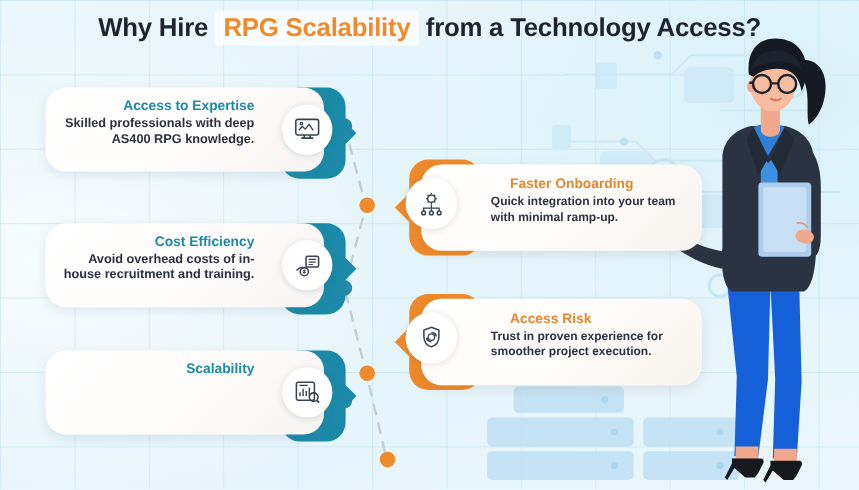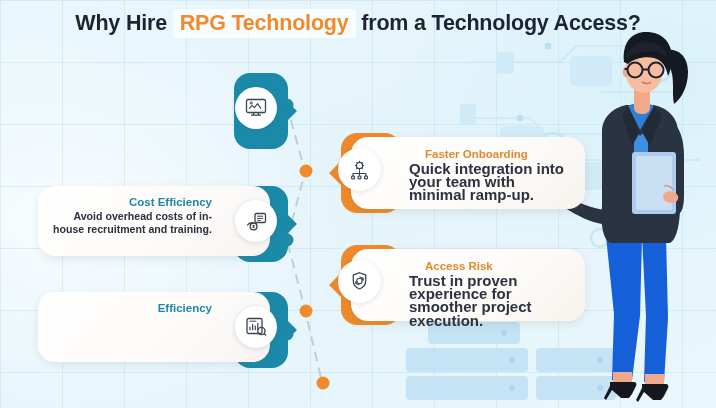--- a/index.html
+++ b/index.html
@@ -120,21 +120,21 @@
     width:43px; height:43px; border-radius:50%;
     background:#fff;
     box-shadow:0 1px 5px rgba(120,95,70,.20);
     display:flex; align-items:center; justify-content:center;
   }
   .card-right .ttl {
     font-size:11.5px; font-weight:bold; color:#e3882f;
     line-height:14px; margin-bottom:1px;margin-left:16px;
   }
   .card-right .desc {
-    font-size:15px; font-weight:bold; color:#2b3240;
+    font-size:10px; font-weight:bold; color:#2b3240;
     line-height:13.2px;
   }
 
   
   .person { position:absolute; right:0; top:0; width:180px; height:408px; z-index:8; }
 </style>
 </head>
 <body>
 
 <div class="bg">
@@ -185,37 +185,41 @@
       <circle cx="512" cy="360" r="3"></circle>
         <circle cx="512" cy="388" r="3"></circle>
       <circle cx="600" cy="360" r="3"></circle>
         <circle cx="600" cy="388" r="3"></circle>
     </g>
   </svg>
 </div>
 
 <div class="title-wrap">
   <span class="title">
-    <span>Why Hire </span><span class="hl">RPG Technology</span><span> from a Technology Access?</span>
+    <span>Why Hire </span><span class="hl">RPG Scalability</span><span> from a Technology Access?</span>
   </span>
 </div>
 
 <svg class="connector" viewBox="0 0 716 408">
   <path d="M287 105 L305 172 L287 240 L305 310 L322 382" stroke="#c4cdd2" stroke-width="2" fill="none" stroke-dasharray="8 8" stroke-linecap="round"></path>
   <circle cx="287" cy="105" r="6.5" fill="#2a8aa6"></circle>
   <circle cx="306" cy="171" r="6.5" fill="#ef8b2c"></circle>
   <circle cx="287" cy="240" r="6.5" fill="#2a8aa6"></circle>
   <circle cx="306" cy="311" r="6.5" fill="#ef8b2c"></circle>
   <circle cx="287" cy="334" r="6.5" fill="#2a8aa6"></circle>
   <circle cx="323" cy="383" r="6.5" fill="#ef8b2c"></circle>
 </svg>
 
 <div class="card card-left" style="left:38px; top:73px;">
   <div class="tab"></div>
   <div class="arrow"></div>
+  <div class="body">
+    <div class="ttl">Access to Expertise</div>
+    <div class="desc">Skilled professionals with deep AS400 RPG knowledge.</div>
+  </div>
   <div class="ico">
     <svg width="24" height="24" viewBox="0 0 24 24" fill="none" stroke="#3a4350" stroke-width="1.3">
       <rect x="2.5" y="3.5" width="19" height="13" rx="1.6"></rect>
       <path d="M9.5 16.5v2.6M14.5 16.5v2.6M7 19.1h10"></path>
       <path d="M5 12.6l3-3.2 2.4 2.2 3.2-4 3.4 5" stroke-width="1.1"></path>
       <circle cx="7.2" cy="7" r="1.1" stroke-width="1"></circle>
     </svg>
   </div>
 </div>
 
@@ -234,21 +238,21 @@
       <circle cx="9.6" cy="17.4" r="3.4"></circle>
       <path d="M9.6 15.8v3.2M8.5 16.6h2.2M8.5 18.2h2.2" stroke-width="1"></path>
     </svg>
   </div>
 </div>
 
 <div class="card card-left" style="left:38px; top:292px;">
   <div class="tab"></div>
   <div class="arrow"></div>
   <div class="body">
-    <div class="ttl">Efficiency</div>
+    <div class="ttl">Scalability</div>
   </div>
   <div class="ico">
     <svg width="24" height="24" viewBox="0 0 24 24" fill="none" stroke="#3a4350" stroke-width="1.3">
       <rect x="3" y="3.5" width="15" height="15" rx="1.5"></rect>
       <path d="M6 15.2v-3.4M8.6 15.2V9M11.2 15.2v-4.6M13.8 15.2V8" stroke-width="1.2"></path>
       <path d="M5.4 6.2h7" stroke-width="1"></path>
       <circle cx="17.4" cy="16" r="3.6" stroke-width="1.3"></circle>
       <path d="M20.1 18.6l1.9 1.9" stroke-width="1.4"></path>
     </svg>
   </div>

